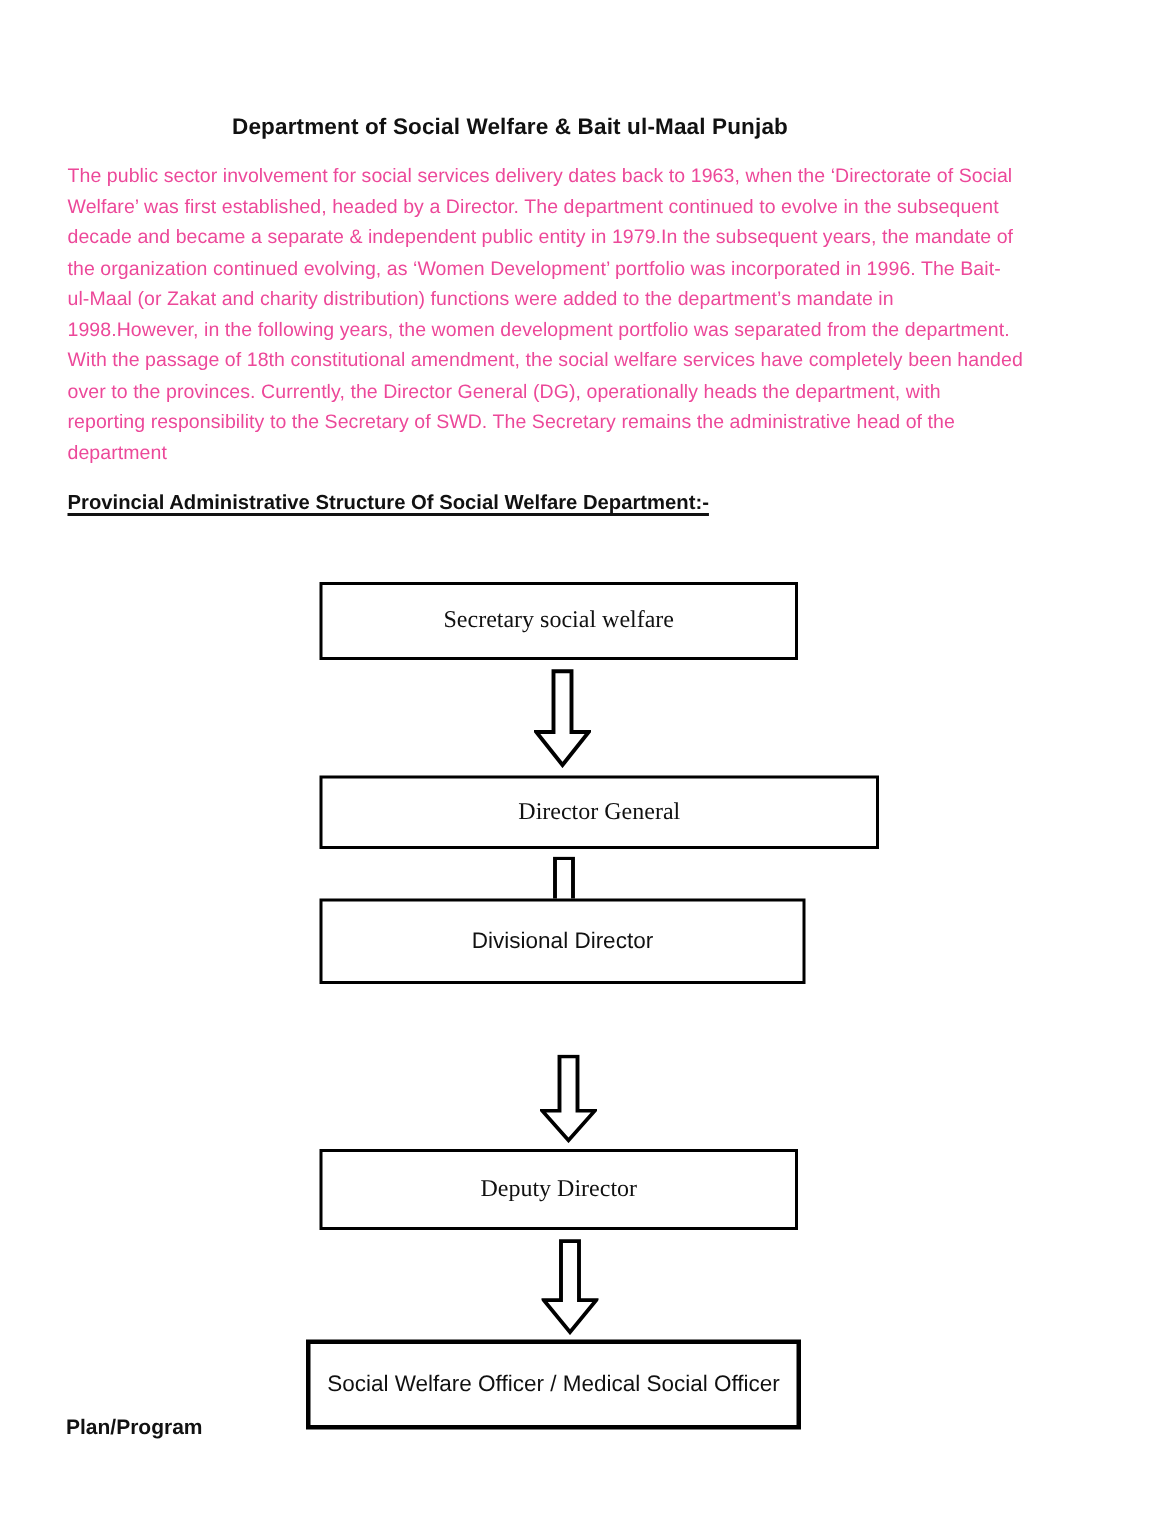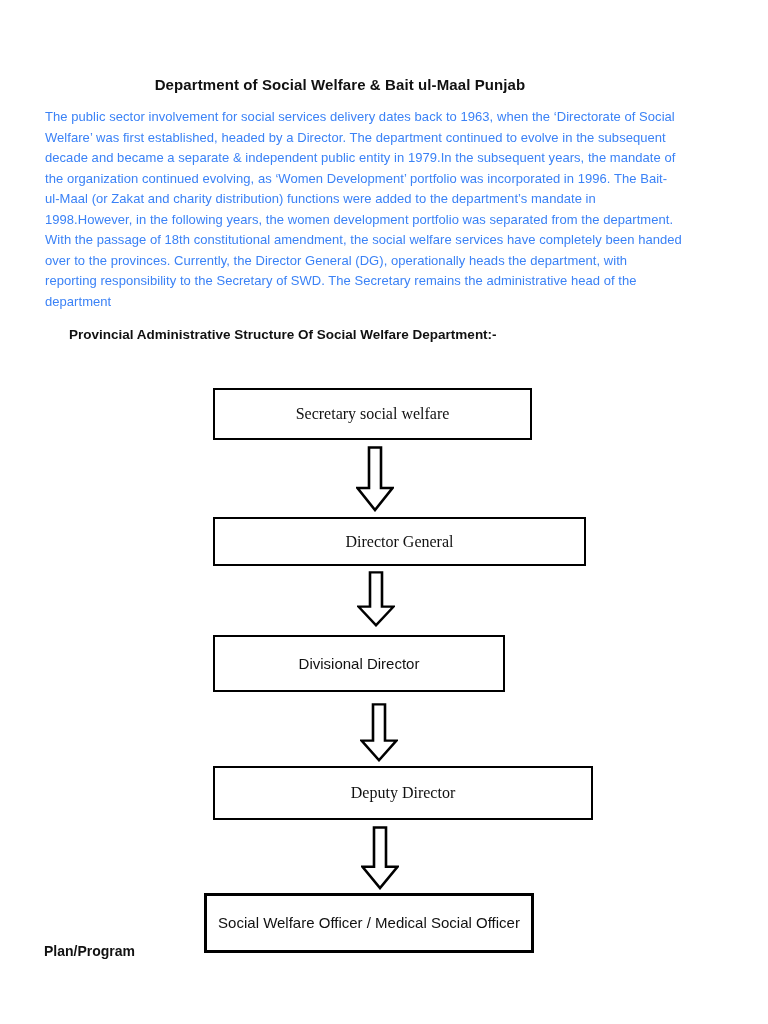--- a/index.html
+++ b/index.html
@@ -30,58 +30,58 @@
   }
   .intro {
     position: absolute;
     top: 107px;
     left: 45px;
     width: 690px;
     margin: 0;
     font-size: 13px;
     line-height: 20.5px;
     white-space: pre-line;
-    color: #3b82f6;
+    color: #ec4899;
     letter-spacing: 0.05px;
   }
   .section-heading {
     position: absolute;
     top: 327px;
     left: 45px;
     margin: 0;
     font-size: 13.5px;
     font-weight: bold;
     color: #111111;
   }
   .section-heading span {
+    text-decoration: underline;
     text-decoration-thickness: 1.5px;
     text-underline-offset: 3px;
-    margin-left: 24px;
   }
   .org-chart {
     position: absolute;
     inset: 0;
   }
   .node {
     position: absolute;
     box-sizing: border-box;
     border: 2px solid #000000;
     background: #ffffff;
     display: flex;
     align-items: center;
     justify-content: center;
     text-align: right;
     color: #111111;
   }
   .node.serif { font-family: "Liberation Serif", serif; font-size: 16px; }
   .node.sans  { font-family: "Liberation Sans", sans-serif; font-size: 15px; }
   .node1 { left: 213px; top: 388px; width: 319px; height: 52px; }
   .node2 { left: 213px; top: 517px; width: 373px; height: 49px; }
-  .node3 { left: 213px; top: 635px; width: 292px; height: 57px; font-size: 15.5px; }
-  .node4 { left: 213px; top: 766px; width: 380px; height: 54px; }
+  .node3 { left: 213px; top: 599px; width: 324px; height: 57px; font-size: 15.5px; }
+  .node4 { left: 213px; top: 766px; width: 319px; height: 54px; }
   .node5 { left: 204px; top: 893px; width: 330px; height: 60px; border-width: 3px;
            line-height: 24px; padding: 0 10px; }
   .arrow {
     position: absolute;
     width: 38px;
   }
   .arrow svg { display: block; width: 100%; height: 100%; }
   .arrow1 { left: 356px; top: 446px; height: 66px; }
   .arrow2 { left: 357px; top: 571px; height: 56px; }
   .arrow3 { left: 360px; top: 703px; height: 59px; }

